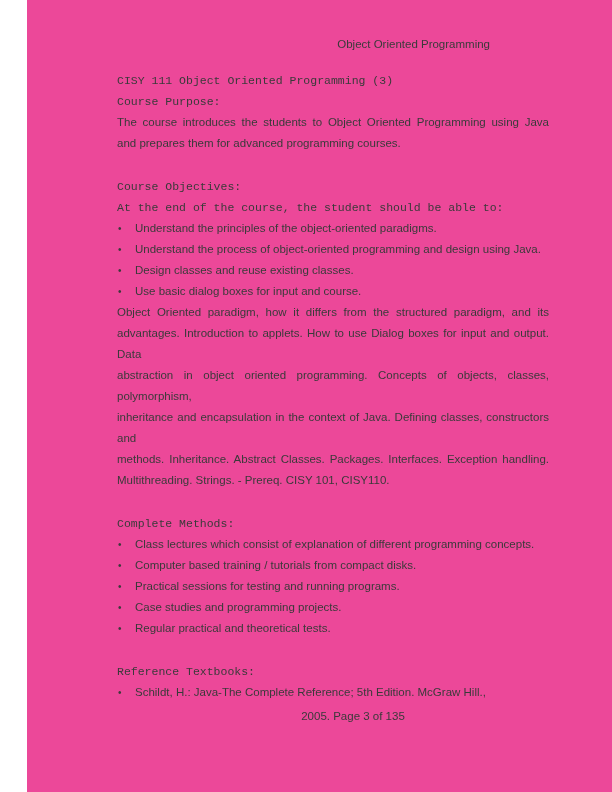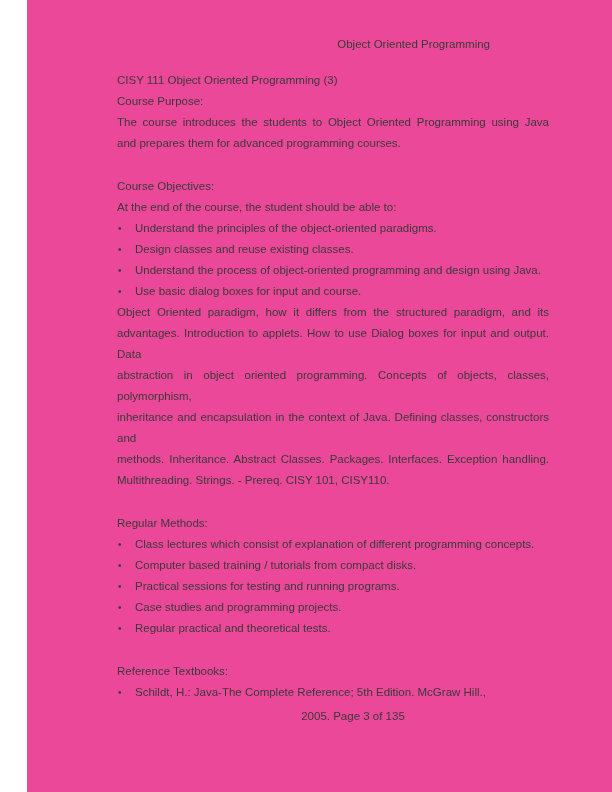--- a/index.html
+++ b/index.html
@@ -23,21 +23,21 @@
     right: 149px;
     text-align: right;
     line-height: 21px;
   }
   .content {
     position: absolute;
     top: 70px;
     left: 90px;
     width: 432px;
   }
-  .line { line-height: 21px; }
+  .line { line-height: 21px; font-family: Liberation Mono, monospace; }
   .section-gap { margin-top: 22px; }
   
   .jpara .jline {
     line-height: 21px;
     text-align: justify;
     text-align-last: justify;
     white-space: normal;
   }
   .jpara .jline:last-child {
     text-align-last: left;
@@ -82,36 +82,36 @@
         <div class="jline">The course introduces the students to Object Oriented Programming using Java</div>
         <div class="jline">and prepares them for advanced programming courses.</div>
       </div>
 
     <div class="line section-gap">Course Objectives:</div>
 
     <div class="line">At the end of the course, the student should be able to:</div>
 
     <ul class="bullets">
         <li>Understand the principles of the object-oriented paradigms.</li>
+        <li>Understand the process of object-oriented programming and design using Java.</li>
         <li>Design classes and reuse existing classes.</li>
-        <li>Understand the process of object-oriented programming and design using Java.</li>
         <li>Use basic dialog boxes for input and course.</li>
       </ul>
 
 
     <div class="jpara">
         <div class="jline">Object Oriented paradigm, how it differs from the structured paradigm, and its</div>
         <div class="jline">advantages. Introduction to applets. How to use Dialog boxes for input and output. Data</div>
         <div class="jline">abstraction in object oriented programming. Concepts of objects, classes, polymorphism,</div>
         <div class="jline">inheritance and encapsulation in the context of Java. Defining classes, constructors and</div>
         <div class="jline">methods. Inheritance. Abstract Classes. Packages. Interfaces. Exception handling.</div>
         <div class="jline">Multithreading. Strings. - Prereq. CISY 101, CISY110.</div>
       </div>
 
-    <div class="line section-gap">Regular Methods:</div>
+    <div class="line section-gap">Complete Methods:</div>
 
     <ul class="bullets">
         <li>Class lectures which consist of explanation of different programming concepts.</li>
         <li>Computer based training / tutorials from compact disks.</li>
         <li>Practical sessions for testing and running programs.</li>
         <li>Case studies and programming projects.</li>
         <li>Regular practical and theoretical tests.</li>
       </ul>
 
     <div class="line section-gap">Reference Textbooks:</div>

